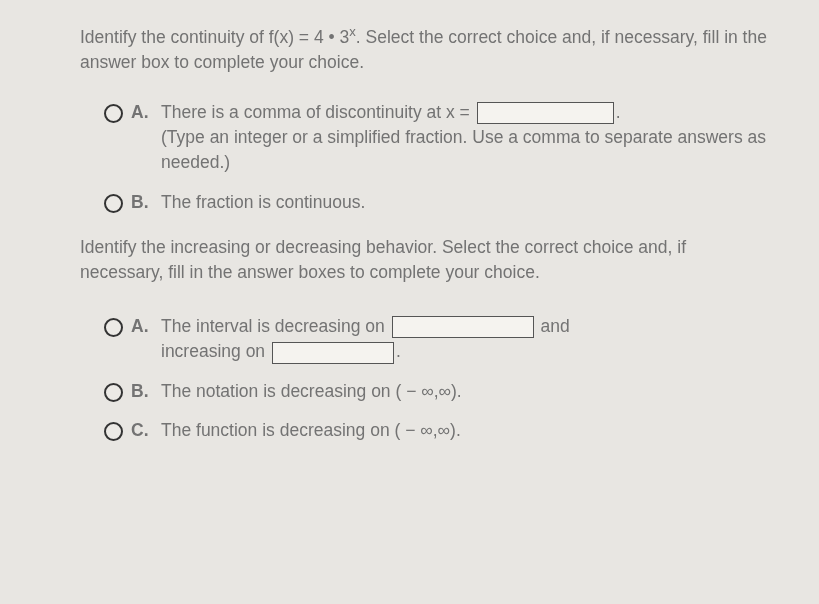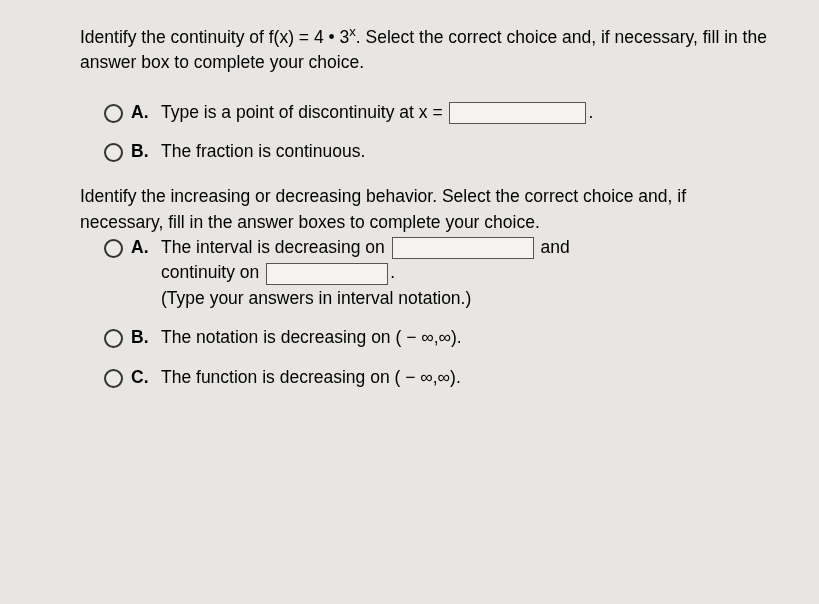--- a/index.html
+++ b/index.html
@@ -7,21 +7,21 @@
       padding: 0;
       font-family: Arial, Helvetica, sans-serif;
       background: #e8e6e2;
       width: 819px;
       height: 604px;
       overflow: hidden;
       box-sizing: border-box;
     }
     .page {
       padding: 22px 50px 22px 80px;
-      color: #000000;
+      color: #737373;
       font-size: 17.5px;
       line-height: 1.45;
     }
     .question-text {
       margin-bottom: 24px;
     }
     sup {
       font-size: 0.75em;
       vertical-align: super;
     }
@@ -57,37 +57,39 @@
       background: #f5f3ef;
       height: 20px;
       vertical-align: middle;
       margin: 0 2px;
     }
     .box-wide { width: 135px; }
     .box-med { width: 140px; }
     .box-sm { width: 120px; }
     .question2 {
       margin-top: 20px;
+      margin-bottom: 28px;
     }
   </style>
 </head>
 <body>
 
 <div class="page">
 
   <div class="question-text">
     <span>Identify the continuity of f(x) = 4 • 3</span><sup>x</sup><span>. Select the correct choice and, if necessary, fill in the answer box to complete your choice.</span>
   </div>
 
   <div class="option-block">
     <div class="option-row">
       <div class="radio"></div>
       <div class="option-label">A.</div>
       <div class="option-content">
-        <span>Type is a point of discontinuity at x = </span><span class="answer-box box-wide"></span><span>.</span>
+        <span>There is a comma of discontinuity at x = </span><span class="answer-box box-wide"></span><span>.</span>
+        <div>(Type an integer or a simplified fraction. Use a comma to separate answers as needed.)</div>
       </div>
     </div>
   </div>
 
   <div class="option-block">
     <div class="option-row">
       <div class="radio"></div>
       <div class="option-label">B.</div>
       <div class="option-content">The fraction is continuous.</div>
     </div>
@@ -95,23 +97,22 @@
 
   <div class="question2">Identify the increasing or decreasing behavior. Select the correct choice and, if necessary, fill in the answer boxes to complete your choice.</div>
 
   <div class="option-block">
     <div class="option-row">
       <div class="radio"></div>
       <div class="option-label">A.</div>
       <div class="option-content">
         <span>The interval is decreasing on </span><span class="answer-box box-med"></span><span> and</span>
         <div>
-          <span>continuity on </span><span class="answer-box box-sm"></span><span>.</span>
+          <span>increasing on </span><span class="answer-box box-sm"></span><span>.</span>
         </div>
-        <div>(Type your answers in interval notation.)</div>
       </div>
     </div>
   </div>
 
   <div class="option-block">
     <div class="option-row">
       <div class="radio"></div>
       <div class="option-label">B.</div>
       <div class="option-content">The notation is decreasing on ( − ∞,∞).</div>
     </div>

